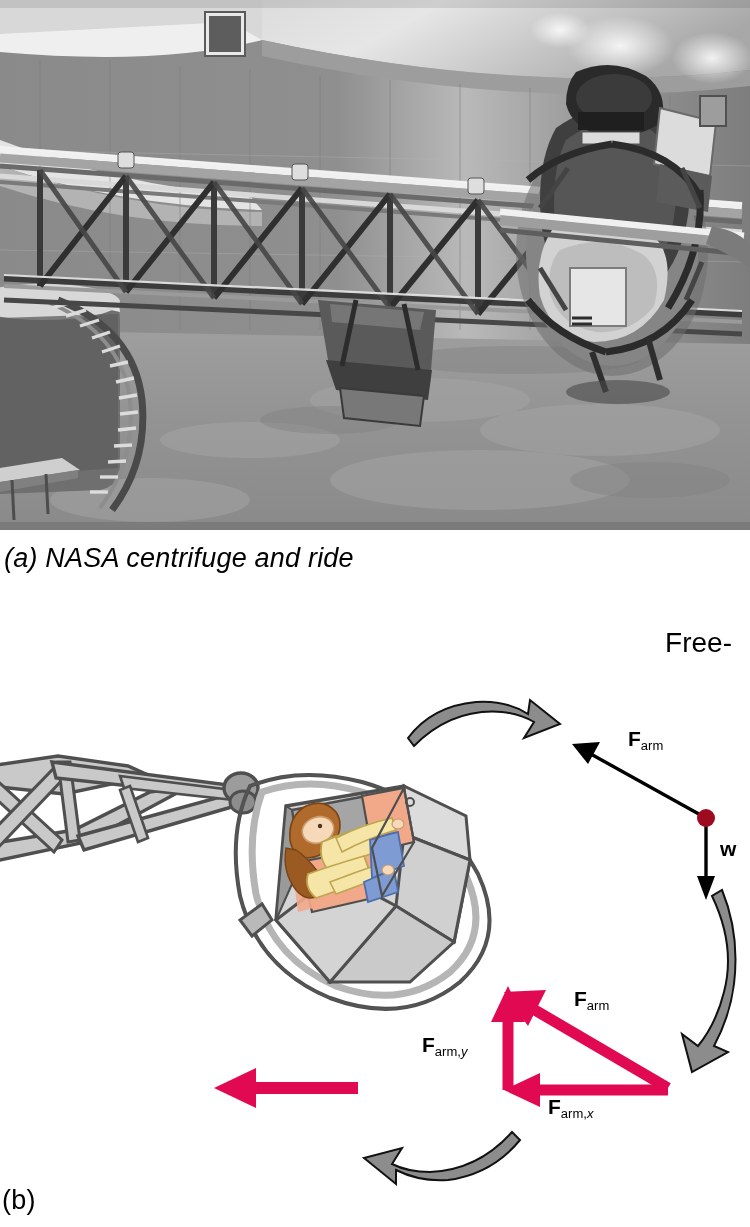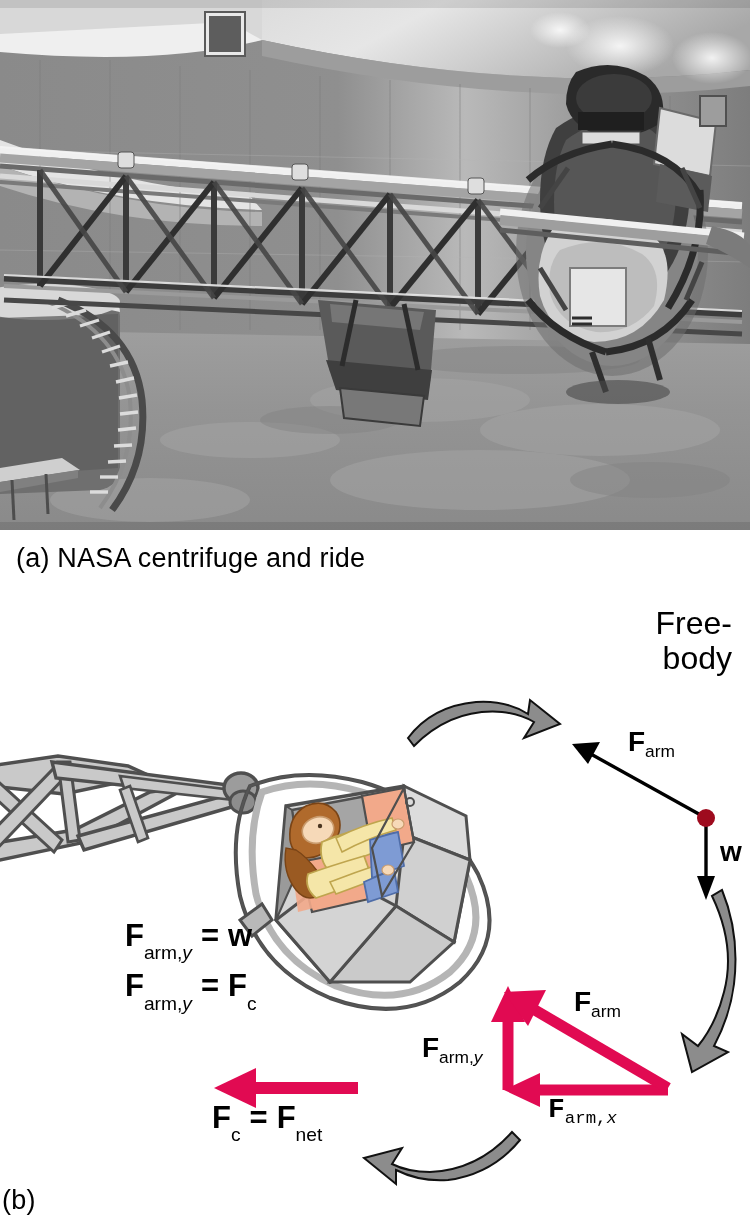--- a/index.html
+++ b/index.html
@@ -27,45 +27,46 @@
   #photo svg { display: block; }
 
   .caption {
     position: absolute;
     font-family: "Liberation Sans", sans-serif;
     font-size: 27px;
     color: #000;
     letter-spacing: 0.2px;
     white-space: nowrap;
   }
-  #caption-a { left: 16px; top: 543px; }
+  #caption-a { left: 4px; top: 543px; font-style: italic; }
   #caption-b { left: 2px; top: 1185px; }
 
   
   #panel-b {
     position: absolute;
     left: 0; top: 590px;
     width: 750px; height: 600px;
   }
   #panel-b svg { display: block; position: absolute; left:0; top:0; }
 
   
   .lbl {
     position: absolute;
     color: #000;
     font-family: "Liberation Sans", sans-serif;
     white-space: nowrap;
     line-height: 1.0;
   }
   .fbd-title {
-    font-size: 32px;
+    font-size: 28px;
     text-align: right;
     line-height: 1.08;
-  }
-  .vec { font-weight: bold; font-size: 28px; }
+    margin-top: 22px;
+  }
+  .vec { font-weight: bold; font-size: 21px; }
   .vec sub {
     font-weight: normal;
     font-size: 0.62em;
     vertical-align: baseline;
     position: relative;
     top: 0.32em;
   }
   .vec sub i { font-style: italic; }
   .eqrow { font-weight: bold; font-size: 31px; }
   .eqrow .eq { font-weight: bold; padding: 0 9px; }
@@ -433,52 +434,40 @@
       </g>
 
       <g stroke="#E10A52" fill="#E10A52">
         <line x1="358" y1="498" x2="248" y2="498" stroke-width="12"></line>
         <polygon points="214,498 256,478 256,518" stroke="none"></polygon>
       </g>
     </svg>
 
     <div class="lbl fbd-title" style="right:18px; top:16px; width:190px;">
       <div>Free-</div>
-      <div>body</div>
     </div>
 
     <div class="lbl vec" style="left:628px; top:138px;">
       <span>F</span><sub>arm</sub>
     </div>
 
     <div class="lbl vec" style="left:720px; top:248px;">
       <span>w</span>
     </div>
 
-    <div class="lbl" style="left:125px; top:330px;">
-      <div class="eqrow">
-        <span>F</span><sub style="font-weight:normal;font-size:0.62em;position:relative;top:0.32em;"><span>arm,</span><i>y</i></sub><span class="eq">=</span><span>w</span>
-      </div>
-      <div class="eqrow" style="margin-top:14px;">
-        <span>F</span><sub style="font-weight:normal;font-size:0.62em;position:relative;top:0.32em;"><span>arm,</span><i>y</i></sub><span class="eq">=</span><span>F</span><sub style="font-weight:normal;font-size:0.62em;position:relative;top:0.32em;">c</sub>
-      </div>
-    </div>
 
     <div class="lbl vec" style="left:574px; top:398px;">
       <span>F</span><sub>arm</sub>
     </div>
 
     <div class="lbl vec" style="left:422px; top:444px;">
       <span>F</span><sub><span>arm,</span><i>y</i></sub>
     </div>
 
-    <div class="lbl vec" style="left:548px; top:506px;font-family:Liberation Mono, monospace;">
+    <div class="lbl vec" style="left:548px; top:506px;">
       <span>F</span><sub><span>arm,</span><i>x</i></sub>
     </div>
 
-    <div class="lbl eqrow" style="left:212px; top:512px;">
-      <span>F</span><sub style="font-weight:normal;font-size:0.62em;position:relative;top:0.32em;">c</sub><span class="eq">=</span><span>F</span><sub style="font-weight:normal;font-size:0.62em;position:relative;top:0.32em;">net</sub>
-    </div>
   </div>
 
   <div class="caption" id="caption-b">(b)</div>
 
 </div>
 
 </body></html>

